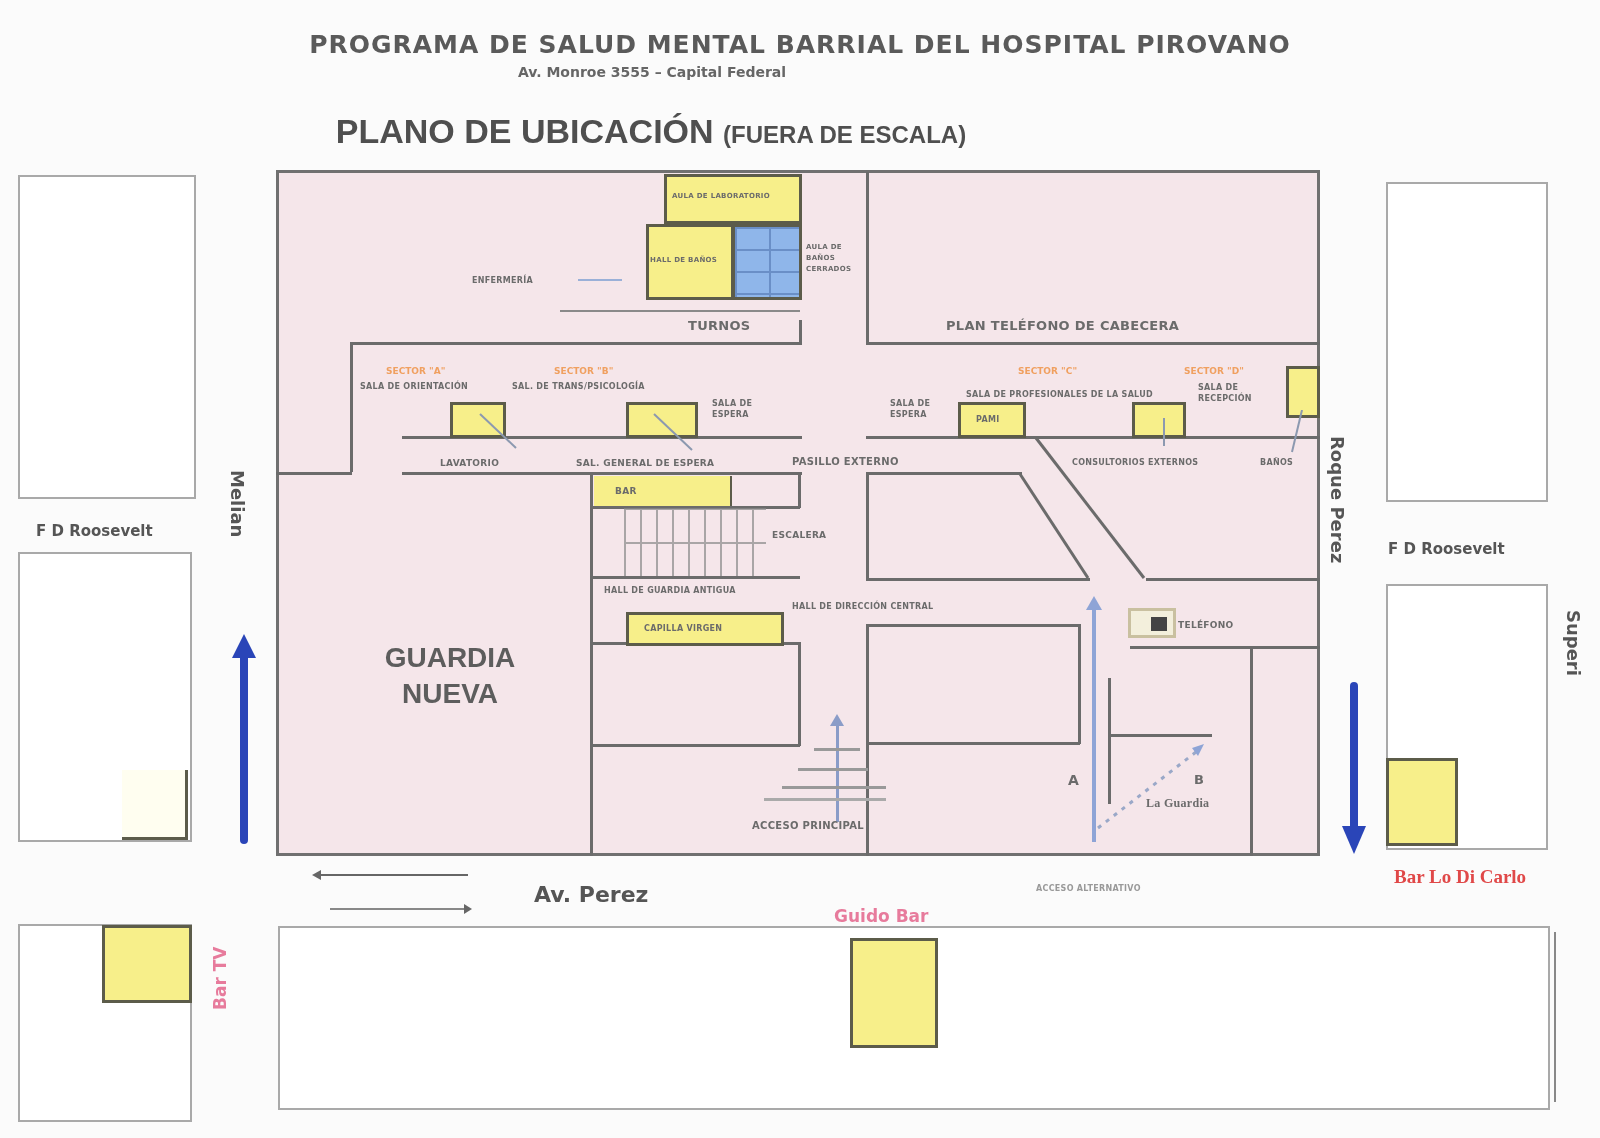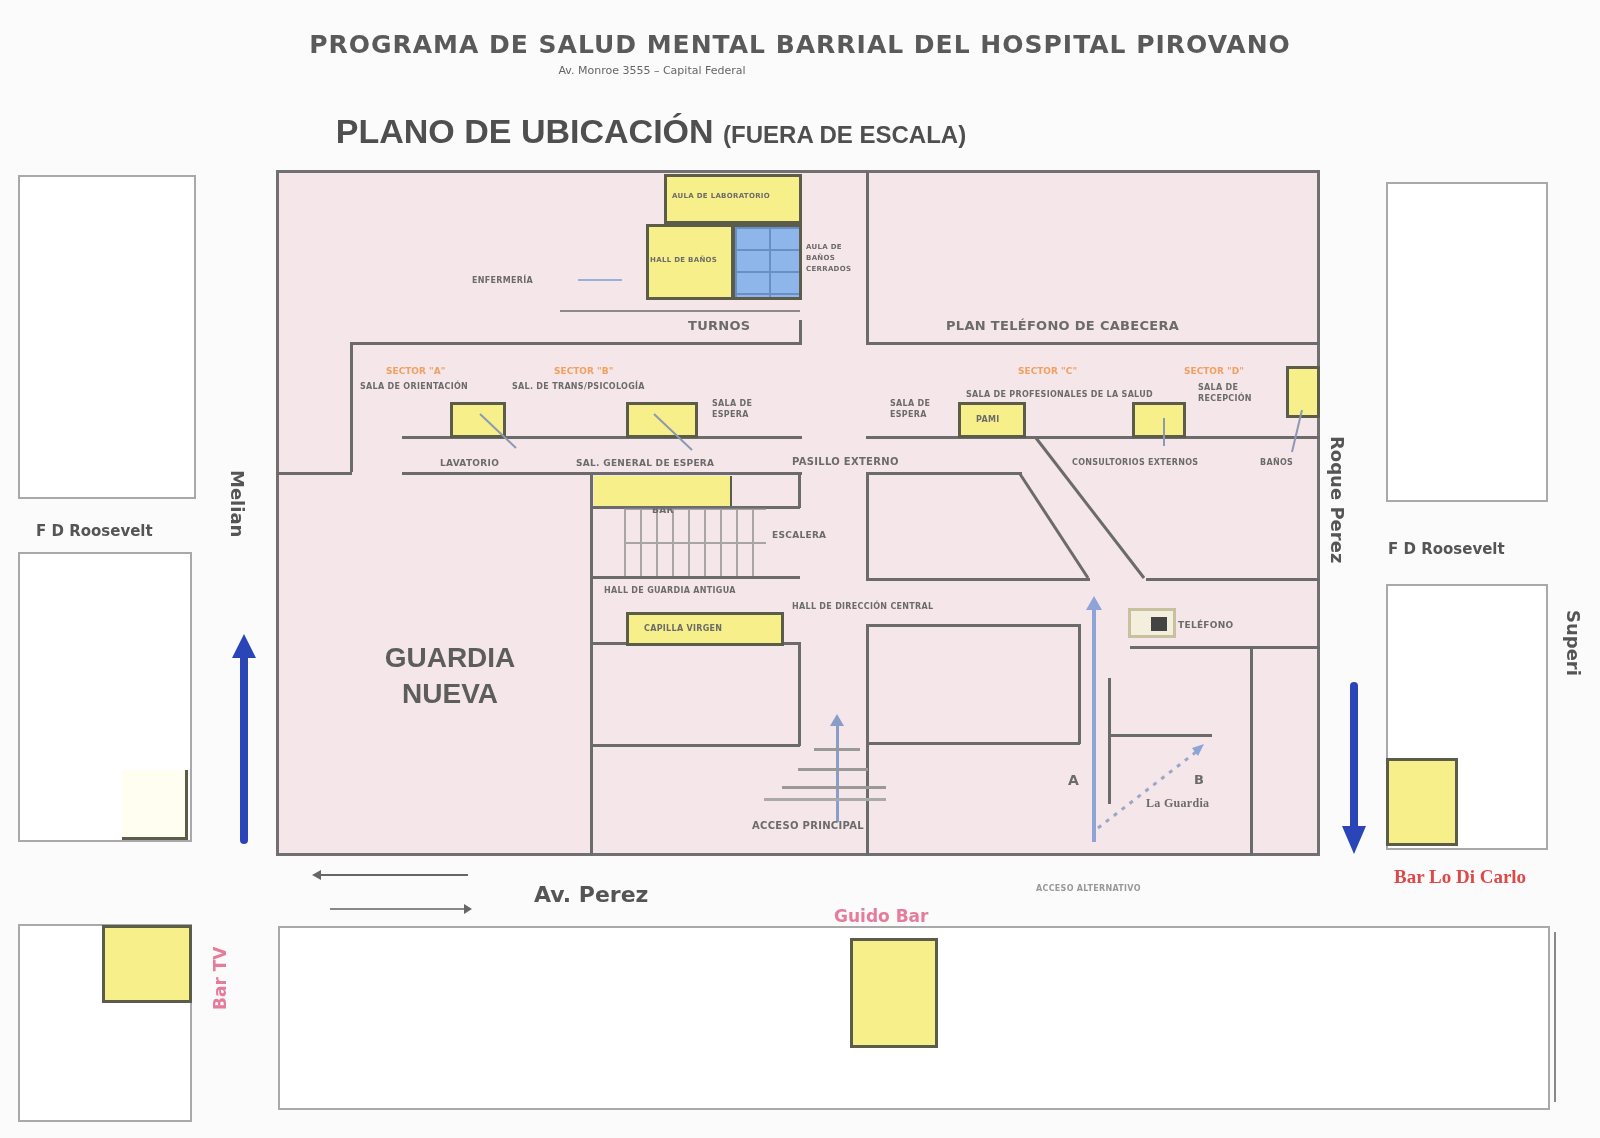--- a/index.html
+++ b/index.html
@@ -1,19 +1,19 @@
 <!DOCTYPE html>
 <html><head>
 <meta charset="utf-8">
 <style>
   html,body{margin:0;padding:0;}
   body{width:1600px;height:1138px;position:relative;background:#fbfbfb;overflow:hidden;font-family:"DejaVu Sans",sans-serif;color:#555;}
   .abs{position:absolute;}
   .title{left:0;width:1600px;text-align:center;top:30px;font-weight:bold;font-size:25px;color:#5a5a5a;letter-spacing:1px;font-family:"DejaVu Sans",sans-serif;}
-  .subtitle{left:0;width:1304px;text-align:center;top:64px;font-size:11px;color:#666;font-weight:normal;}
+  .subtitle{left:0;width:1304px;text-align:center;top:64px;font-size:14px;color:#666;font-weight:bold;}
   .plan-title{left:0;width:1302px;text-align:center;top:112px;font-size:34px;color:#4f4f4f;font-weight:bold;font-family:"Liberation Sans",sans-serif;}
   .plan-title small{font-size:24px;font-weight:bold;}
   .block{border:2px solid #a9a9a9;background:#fff;}
   .hospital{left:276px;top:170px;width:1044px;height:686px;background:#f5e6ea;border:3px solid #707070;box-sizing:border-box;}
   .wall{background:#6b6b6b;}
   .yellow{background:#f7ef8a;border:3px solid #5c5c4a;box-sizing:border-box;}
   .blue{background:#8fb6ea;border:3px solid #5c5c4a;box-sizing:border-box;
         background-image:linear-gradient(#6a8fc7 2px,transparent 2px),linear-gradient(90deg,#6a8fc7 2px,transparent 2px);
         background-size:100% 22px,34px 100%;}
   .lbl{font-size:9px;font-weight:bold;color:#6b6b6b;white-space:nowrap;letter-spacing:0.3px;}
@@ -138,21 +138,21 @@
 <div class="abs yellow" style="left:1132px;top:402px;width:54px;height:36px;"></div>
 <div class="abs yellow" style="left:1286px;top:366px;width:34px;height:52px;"></div>
 
 <div class="abs lbl" style="left:440px;top:458px;">LAVATORIO</div>
 <div class="abs lbl" style="left:576px;top:458px;">SAL. GENERAL DE ESPERA</div>
 <div class="abs lbl" style="left:792px;top:456px;font-size:10px;">PASILLO EXTERNO</div>
 <div class="abs lbl" style="left:1072px;top:458px;font-size:8px;">CONSULTORIOS EXTERNOS</div>
 <div class="abs lbl" style="left:1260px;top:458px;font-size:8px;">BAÑOS</div>
 
 <div class="abs yellow" style="left:594px;top:476px;width:138px;height:30px;border-width:0 2px 0 0;"></div>
-<div class="abs lbl" style="left:652px;top:486px;margin-top:19px;">BAR</div>
+<div class="abs lbl" style="left:615px;top:486px;">BAR</div>
 <div class="abs lbl" style="left:772px;top:530px;font-size:9px;">ESCALERA</div>
 <div class="abs lbl" style="left:604px;top:586px;font-size:8px;">HALL DE GUARDIA ANTIGUA</div>
 <div class="abs lbl" style="left:792px;top:602px;font-size:8px;">HALL DE DIRECCIÓN CENTRAL</div>
 <div class="abs yellow" style="left:626px;top:612px;width:158px;height:34px;"></div>
 <div class="abs lbl" style="left:644px;top:624px;font-size:8px;">CAPILLA VIRGEN</div>
 <div class="abs big" style="left:360px;top:640px;width:180px;">
   <div>GUARDIA</div>
   <div>NUEVA</div>
 </div>
 

